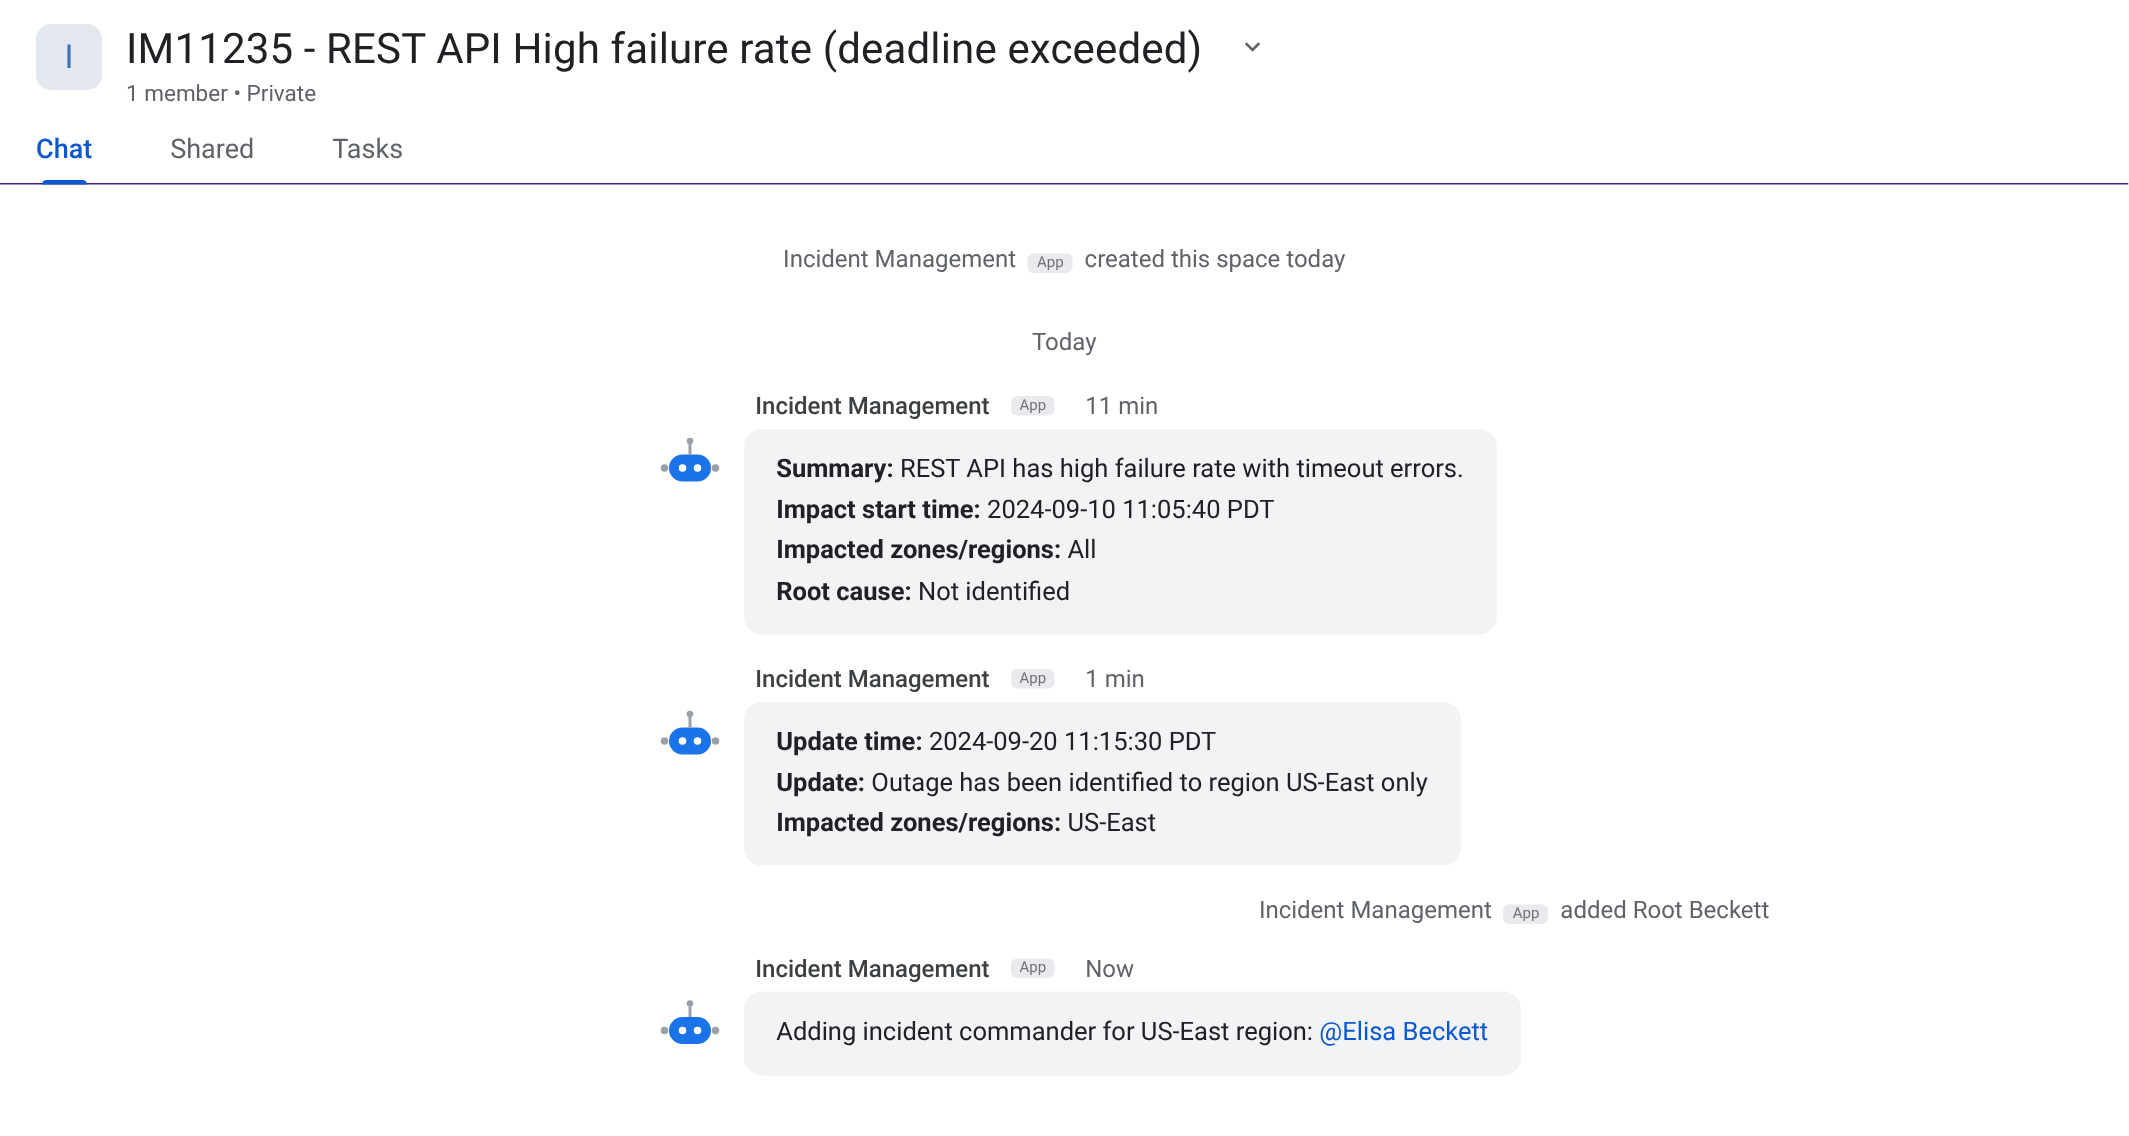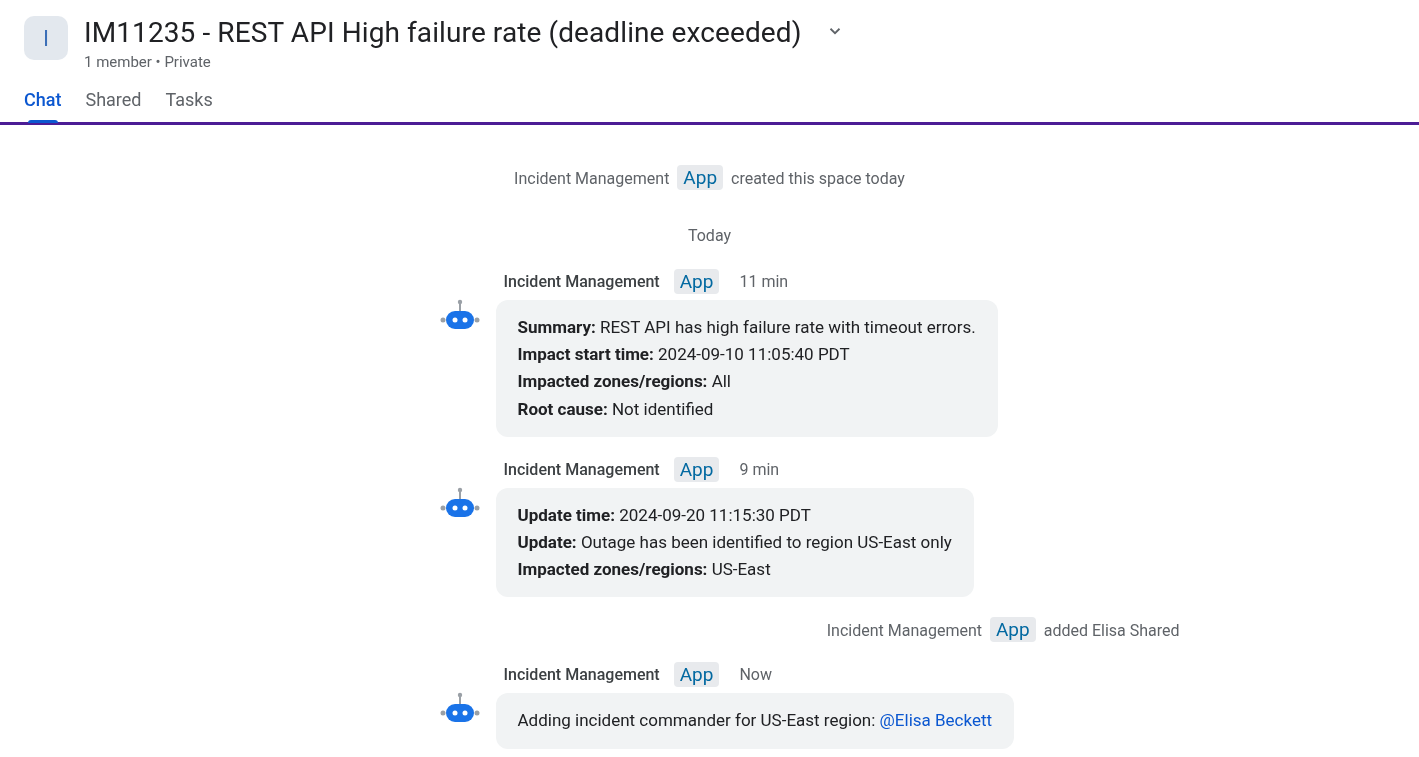--- a/index.html
+++ b/index.html
@@ -35,23 +35,23 @@
   .chevron { color: #5f6368; }
   .subtitle {
     color: #5f6368;
     font-size: 15px;
     margin-top: 4px;
   }
 
   
   .tabs {
     display: flex;
-    gap: 24px;
+    gap: 52px;
     padding: 18px 24px 0 24px;
-    border-bottom: 3px solid #4c1d95;
+    border-bottom: 1px solid #4c1d95;
   }
   .tab {
     font-size: 18px;
     color: #5f6368;
     padding-bottom: 12px;
     cursor: pointer;
     position: relative;
   }
   .tab.active { color: #0b57d0; font-weight: 500; }
   .tab.active::after {
@@ -68,24 +68,24 @@
   .chat-area { padding: 24px 20px 40px 20px; }
   .system-line {
     text-align: center;
     color: #5f6368;
     font-size: 16px;
     margin: 16px 0;
   }
   .app-chip {
     display: inline-block;
     background: #e8eaed;
-    color: #0369a1;
+    color: #737373;
     border-radius: 4px;
     padding: 1px 6px;
-    font-size: 19px;
+    font-size: 10px;
     margin: 0 4px;
   }
   .date-divider {
     text-align: center;
     color: #5f6368;
     font-size: 16px;
     margin: 36px 0 24px;
   }
 
   .msg-row {
@@ -203,34 +203,34 @@
         <circle cx="15" cy="21" r="2.5" fill="#fff"></circle>
         <circle cx="25" cy="21" r="2.5" fill="#fff"></circle>
         <circle cx="3" cy="21" r="2.5" fill="#9aa0a6"></circle>
         <circle cx="37" cy="21" r="2.5" fill="#9aa0a6"></circle>
       </svg>
     </div>
     <div class="msg-col">
       <div class="msg-header">
         <span class="author">Incident Management</span>
         <span class="app-chip">App</span>
-        <span class="ts">9 min</span>
+        <span class="ts">1 min</span>
       </div>
       <div class="msg-bubble">
         <div><span class="lbl">Update time:</span><span> 2024-09-20 11:15:30 PDT</span></div>
         <div><span class="lbl">Update:</span><span> Outage has been identified to region US-East only</span></div>
         <div><span class="lbl">Impacted zones/regions:</span><span> US-East</span></div>
       </div>
     </div>
   </div>
 
   <div class="inline-system">
     <span>Incident Management</span>
     <span class="app-chip">App</span>
-    <span>added Elisa Shared</span>
+    <span>added Root Beckett</span>
   </div>
 
   <div class="msg-row">
     <div class="bot-avatar">
       <svg class="bot-svg" viewBox="0 0 40 34">
         <rect x="6" y="12" width="28" height="18" rx="9" fill="#1a73e8"></rect>
         <line x1="20" y1="12" x2="20" y2="5" stroke="#9aa0a6" stroke-width="2"></line>
         <circle cx="20" cy="3" r="2.2" fill="#9aa0a6"></circle>
         <circle cx="15" cy="21" r="2.5" fill="#fff"></circle>
         <circle cx="25" cy="21" r="2.5" fill="#fff"></circle>

